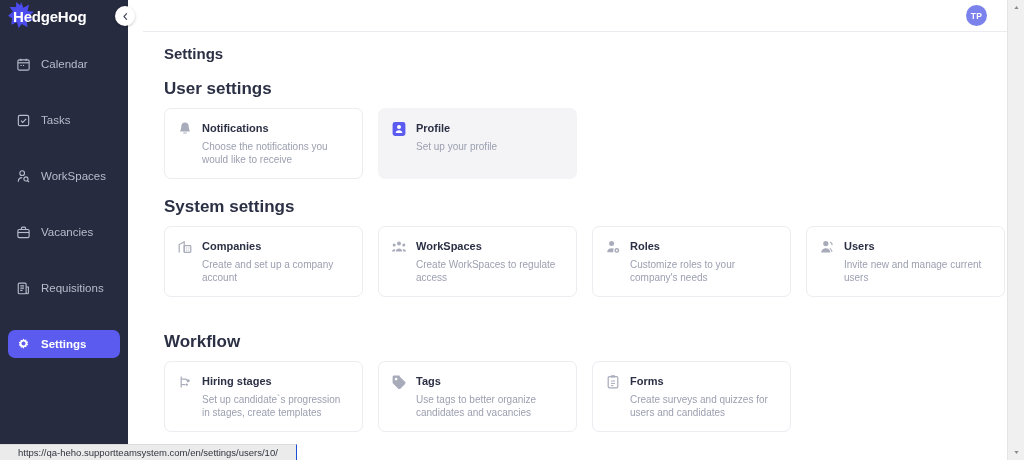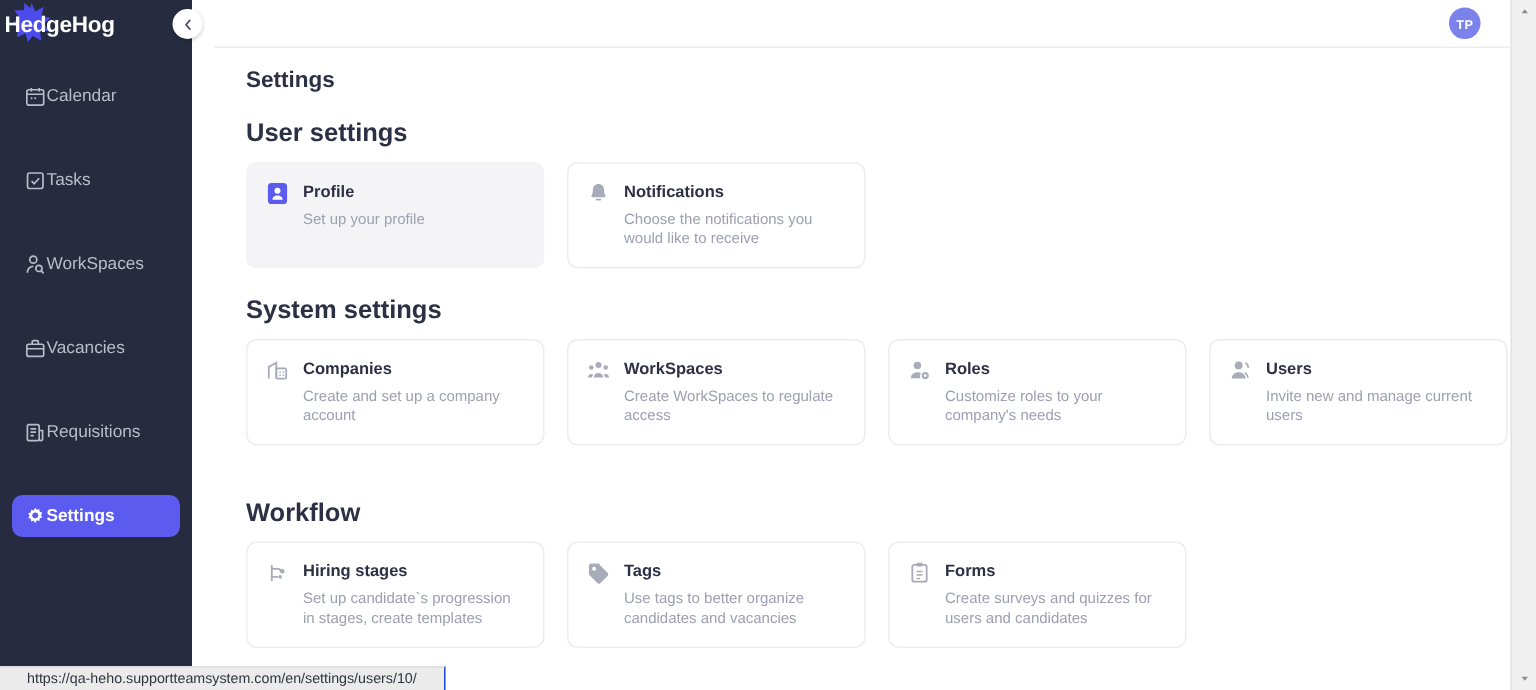--- a/index.html
+++ b/index.html
@@ -15,40 +15,42 @@
   .sidebar {
     width: 128px; height: 460px;
     background: #262b3f;
     flex: 0 0 128px;
     position: relative;
     z-index: 5;
   }
   .brand {
     height: 32px;
     display: flex; align-items: center;
+    padding-left: 10px;
     position: relative;
   }
   .brand-burst {
     position: absolute; left: 8px; top: 2px;
     width: 26px; height: 26px;
   }
   .brand-text {
     position: relative;
     font-size: 15px; font-weight: bold; color: #ffffff;
     letter-spacing: -0.2px;
     margin-left: 3px;
   }
   .nav { margin-top: 18px; padding: 0 8px; }
   .nav-item {
     display: flex; align-items: center;
     height: 28px;
     margin-bottom: 0;
     padding: 0 8px;
     border-radius: 7px;
     cursor: pointer;
+    gap: 10px;
   }
   .nav-row { height: 28px; margin-bottom: 0; }
   .nav-spacer { height: 28px; }
   .nav-item .nv-ico {
     width: 15px; height: 15px; flex: 0 0 15px;
     display: flex; align-items: center; justify-content: center;
   }
   .nav-item .nv-ico svg { display: block; }
   .nav-label {
     font-size: 11.5px; color: #b9bccb; white-space: nowrap;
@@ -281,45 +283,45 @@
     </header>
 
     <div class="content">
 
       <h1 class="page-title">Settings</h1>
 
       <div class="section sec-user">
         <h2 class="section-title">User settings</h2>
         <div class="cards">
 
+          <div class="card">
+            <div class="card-head">
+              <span class="card-ico">
+                <svg viewBox="0 0 16 16" width="16" height="16">
+                  <path fill="#a8abb9" d="M8 1.6c-2.2 0-3.7 1.6-3.7 3.7 0 2.9-1 3.8-1 4.6 0 .4.3.6.7.6h8c.4 0 .7-.2.7-.6 0-.8-1-1.7-1-4.6 0-2.1-1.5-3.7-3.7-3.7z"></path>
+                  <rect x="6.2" y="11.5" width="3.6" height="1.1" rx="0.55" fill="#a8abb9"></rect>
+                </svg>
+              </span>
+              <span class="card-title">Notifications</span>
+            </div>
+            <div class="card-desc">Choose the notifications you would like to receive</div>
+          </div>
+
           <div class="card filled">
             <div class="card-head">
               <span class="card-ico">
                 <svg viewBox="0 0 16 16" width="16" height="16">
                   <rect x="1.6" y="1" width="12.8" height="14" rx="2.4" fill="#5b5bf0"></rect>
                   <circle cx="8" cy="6.1" r="2" fill="#ffffff"></circle>
                   <path d="M4.6 12.1c0-1.7 1.5-2.8 3.4-2.8s3.4 1.1 3.4 2.8z" fill="#ffffff"></path>
                 </svg>
               </span>
               <span class="card-title">Profile</span>
             </div>
             <div class="card-desc">Set up your profile</div>
-          </div>
-
-          <div class="card">
-            <div class="card-head">
-              <span class="card-ico">
-                <svg viewBox="0 0 16 16" width="16" height="16">
-                  <path fill="#a8abb9" d="M8 1.6c-2.2 0-3.7 1.6-3.7 3.7 0 2.9-1 3.8-1 4.6 0 .4.3.6.7.6h8c.4 0 .7-.2.7-.6 0-.8-1-1.7-1-4.6 0-2.1-1.5-3.7-3.7-3.7z"></path>
-                  <rect x="6.2" y="11.5" width="3.6" height="1.1" rx="0.55" fill="#a8abb9"></rect>
-                </svg>
-              </span>
-              <span class="card-title">Notifications</span>
-            </div>
-            <div class="card-desc">Choose the notifications you would like to receive</div>
           </div>
 
         </div>
       </div>
 
       <div class="section sec-system">
         <h2 class="section-title">System settings</h2>
         <div class="cards">
 
           <div class="card">

